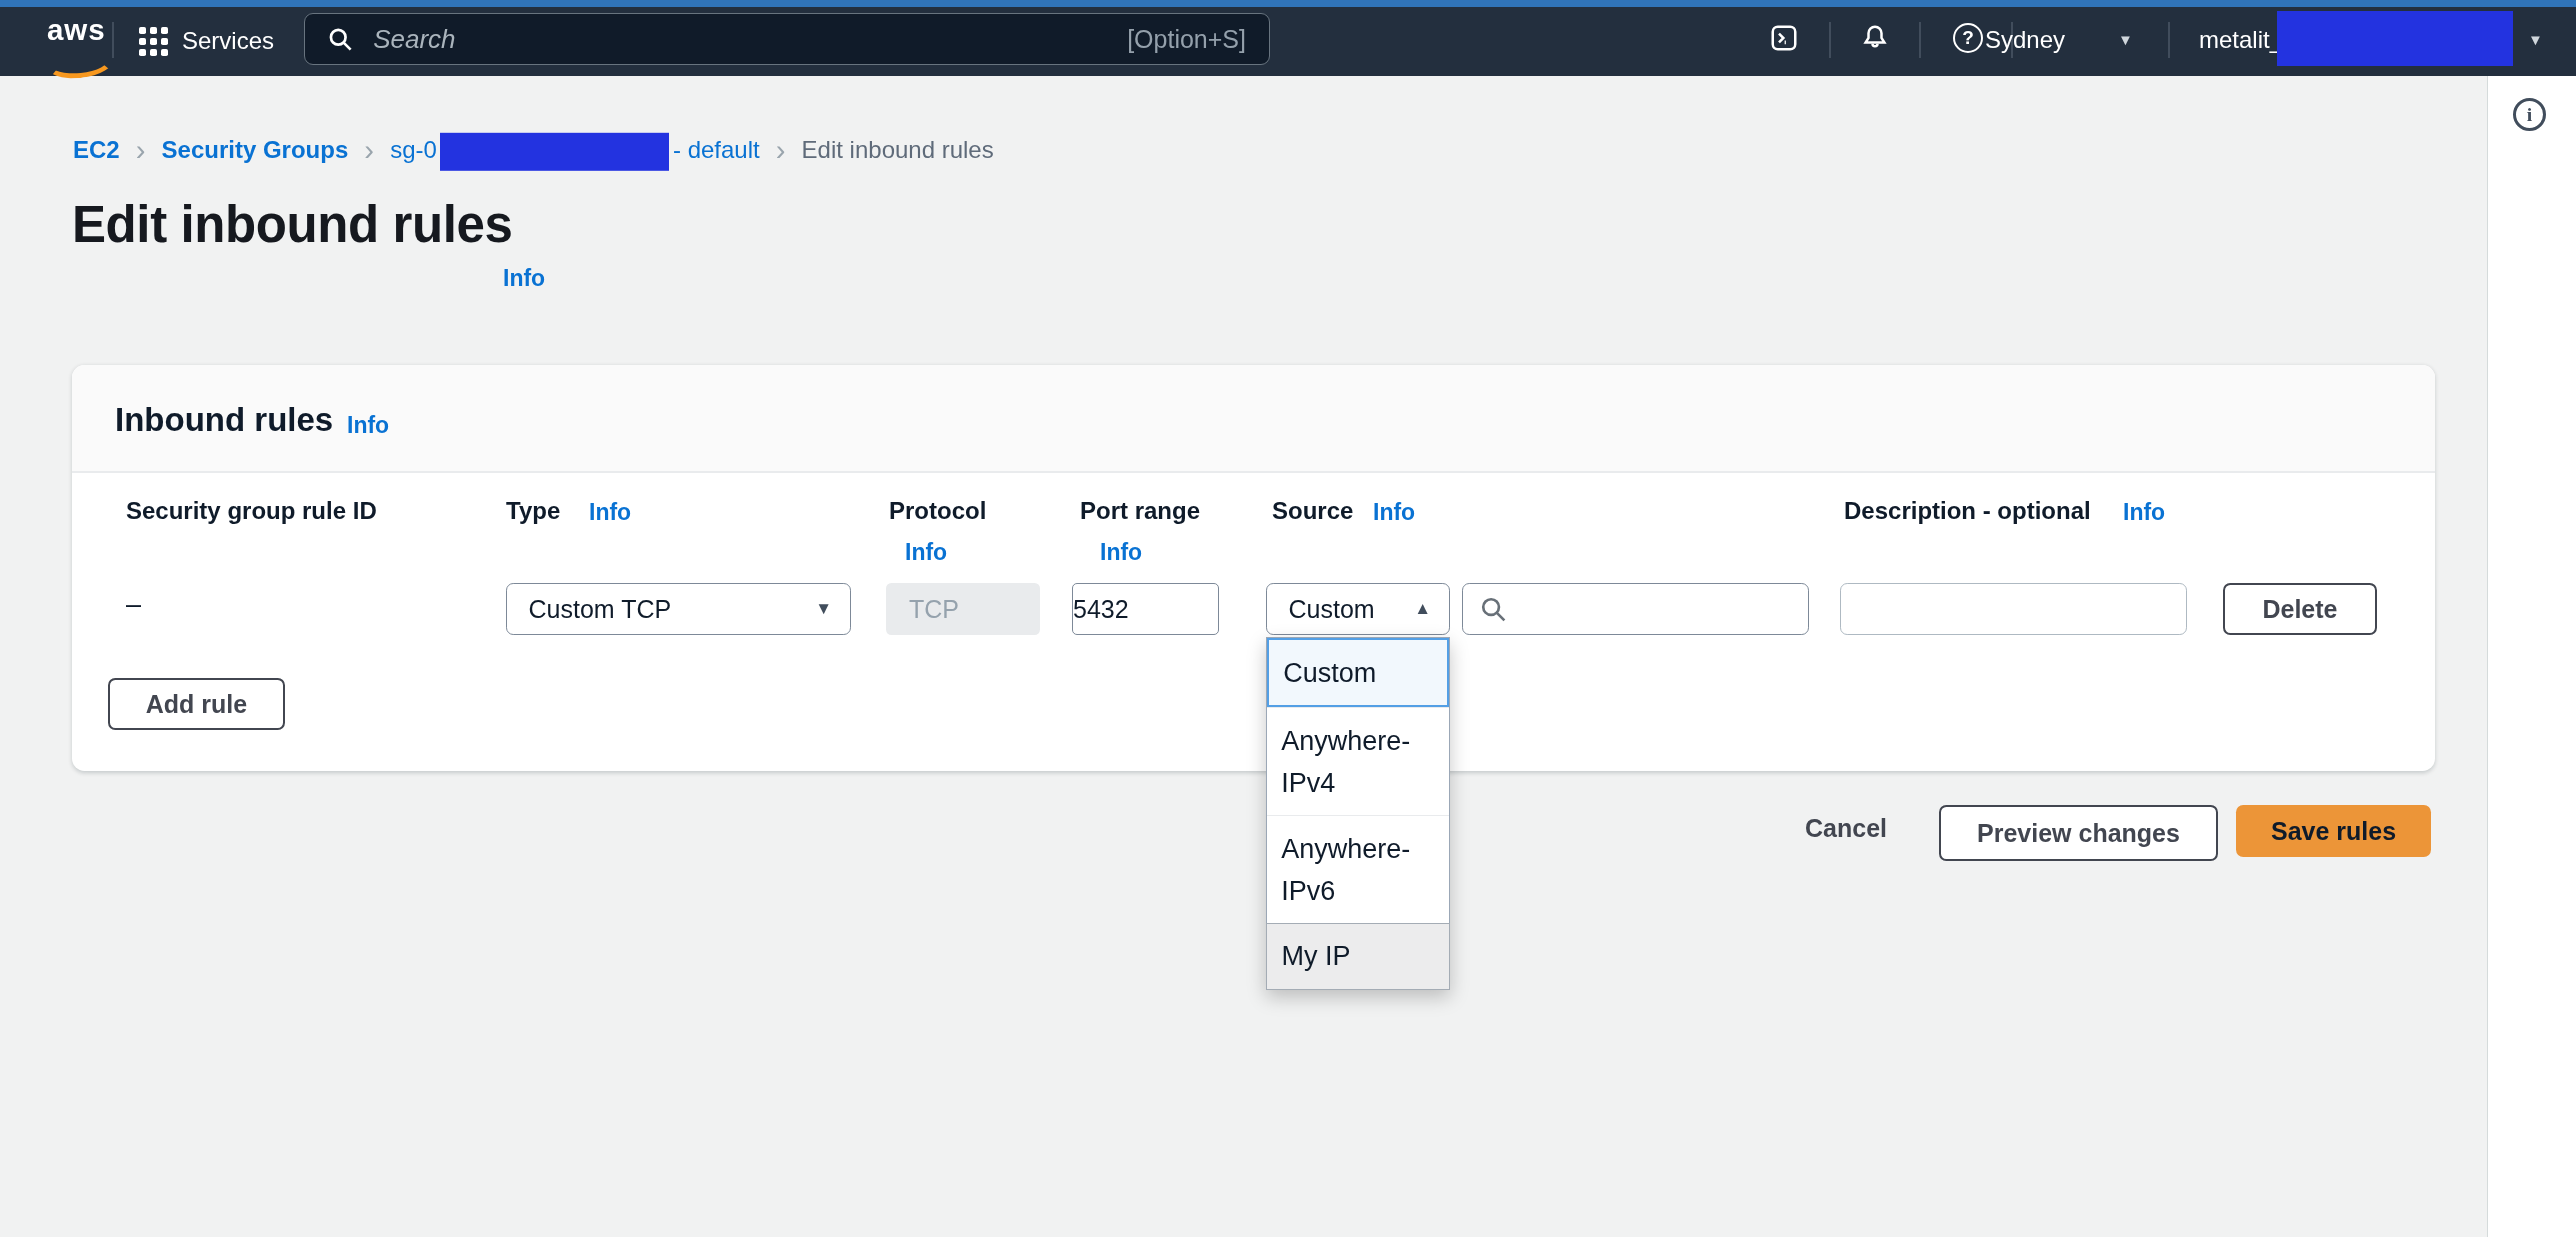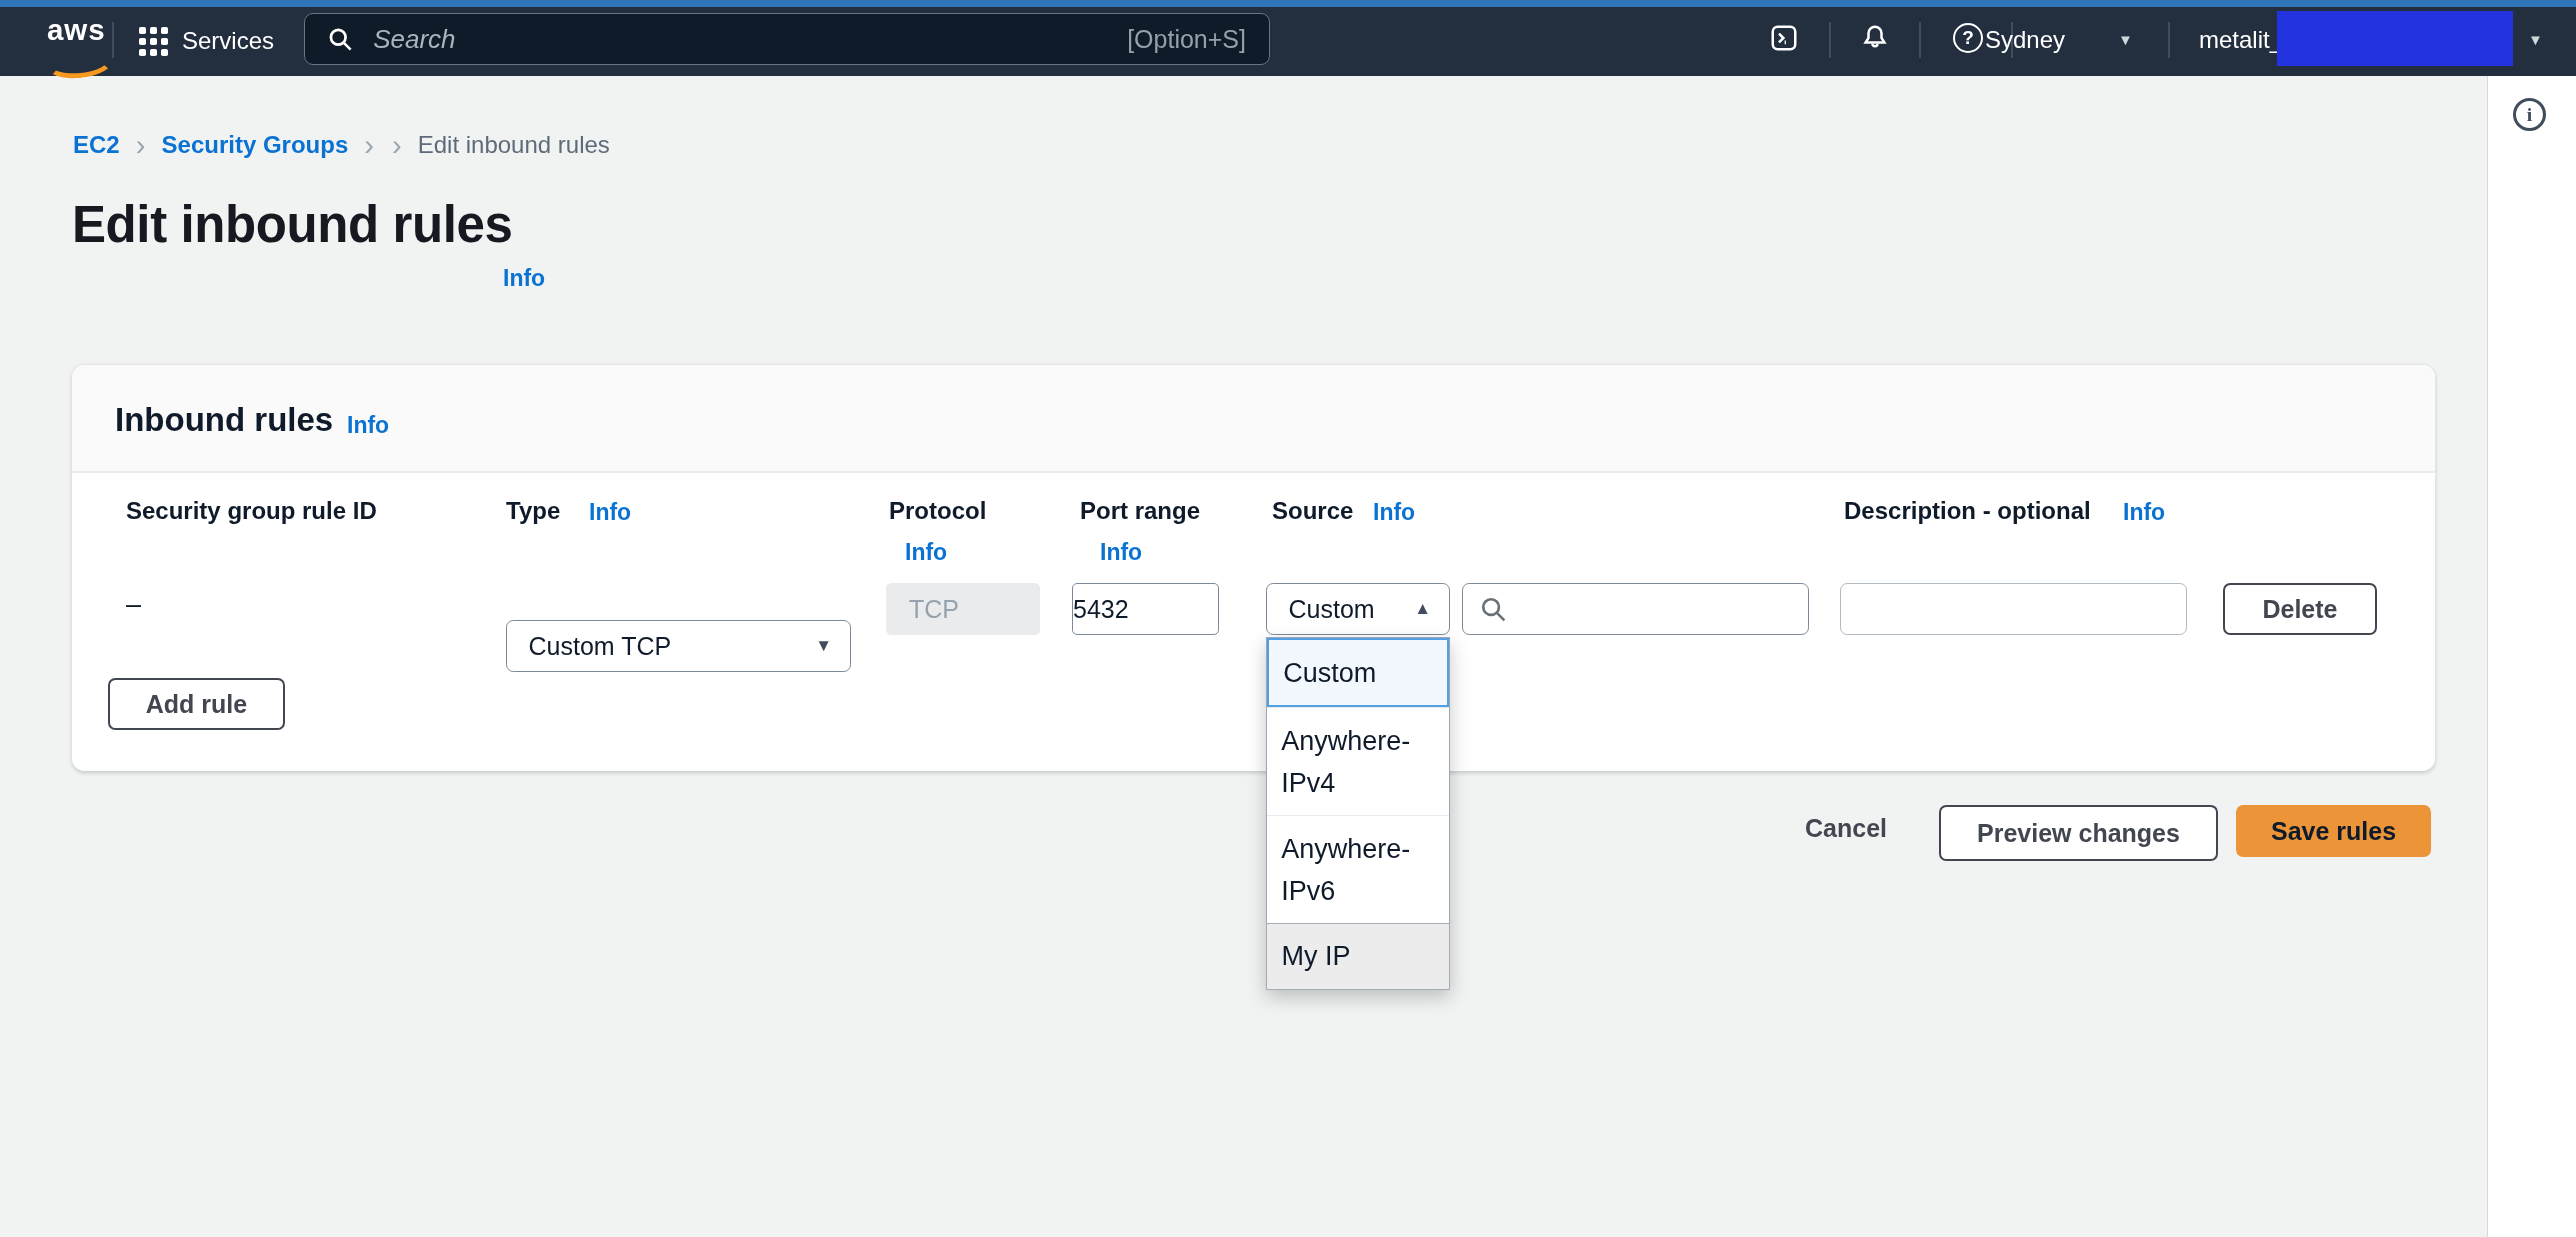--- a/index.html
+++ b/index.html
@@ -50,21 +50,21 @@
   #card-title-info{position:absolute;left:275px;top:47px;}
   #card-divider{position:absolute;left:0;top:106px;width:100%;height:1.8px;background:#e9ebed;}
   .col-label{position:absolute;font-size:24px;font-weight:700;color:#0f1b2a;white-space:nowrap;}
   .col-info{position:absolute;font-size:23px;}
 
   
   .ctl{position:absolute;top:218px;height:52px;box-sizing:border-box;font-size:25px;color:#0f1b2a;background:#fff;}
   .select{border:1.8px solid #7d8998;border-radius:7.2px;display:flex;align-items:center;justify-content:space-between;padding:0 18px 0 21.5px;cursor:pointer;}
   .select .sel-caret{font-size:17px;color:#414d5c;}
   #rule-id-dash{position:absolute;left:54px;top:224px;font-size:27px;color:#0f1b2a;}
-  #type-select{left:434px;width:345px;margin-top:37px;}
+  #type-select{left:434px;width:345px;}
   #protocol-field{left:814px;width:154px;background:#e9ebed;border:none;border-radius:5.4px;display:flex;align-items:center;padding-left:23px;color:#95a2ad;}
   #port-input{left:1000px;width:147px;border:1.8px solid #7d8998;border-radius:5px;display:flex;align-items:center;}
   #source-select{left:1194px;width:184px;}
   #source-search{left:1390px;width:347px;border:1.8px solid #7d8998;border-radius:7.2px;display:flex;align-items:center;padding-left:16px;color:#687078;}
   #desc-input{left:1768px;width:347px;border:1.8px solid #aeb9c2;border-radius:7.2px;}
   .btn{display:flex;align-items:center;justify-content:center;font-size:25px;font-weight:700;color:#424650;background:#fff;border:2.7px solid #424650;border-radius:7.2px;box-sizing:border-box;cursor:pointer;}
   #delete-btn{position:absolute;left:2151px;top:218px;width:154px;height:52px;}
   #add-rule-btn{position:absolute;left:36px;top:313px;width:177px;height:52px;}
 
   
@@ -138,20 +138,25 @@
     <div id="account-redaction"></div>
     <div id="account-caret" class="tb-caret">▼</div>
     <div id="topstrip"></div>
   </div>
 
   <div id="breadcrumb">
     <span class="crumb-link">EC2</span>
     <span class="crumb-sep">›</span>
     <span class="crumb-link">Security Groups</span>
     <span class="crumb-sep">›</span>
+    <span id="sg-crumb">
+      <span>sg-0</span>
+      <span id="sg-redaction"></span>
+      <span>- default</span>
+    </span>
     <span class="crumb-sep">›</span>
     <span class="crumb-current">Edit inbound rules</span>
   </div>
 
   <h1 id="page-title" style="margin:0;">Edit inbound rules</h1>
   <span id="title-info" class="info-link">Info</span>
 
   <div id="card">
     <div id="card-header"></div>
     <div id="card-title">Inbound rules</div>

